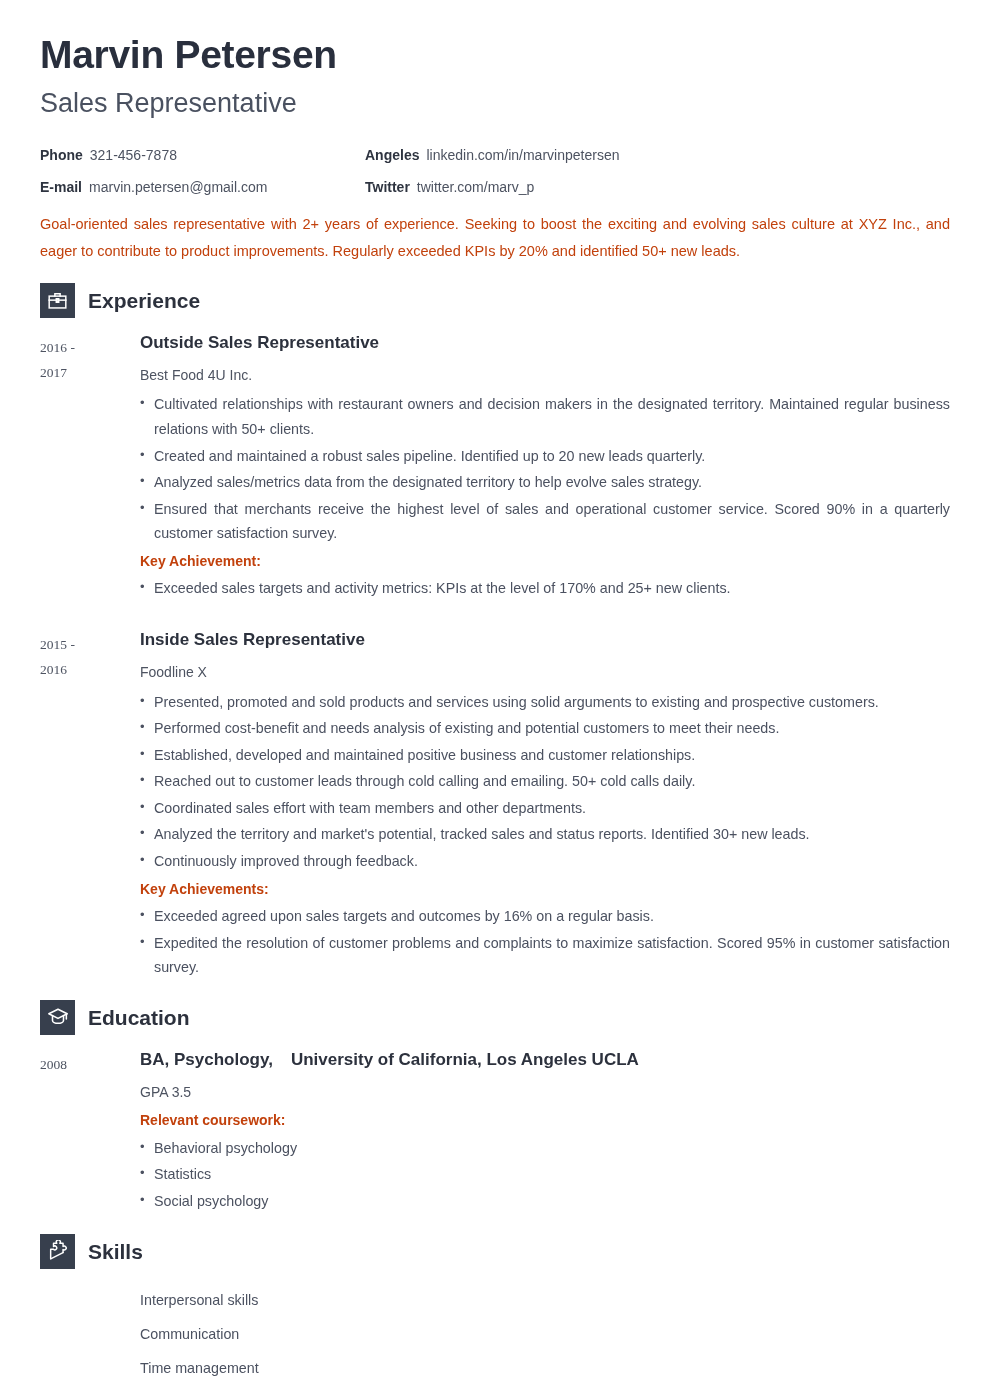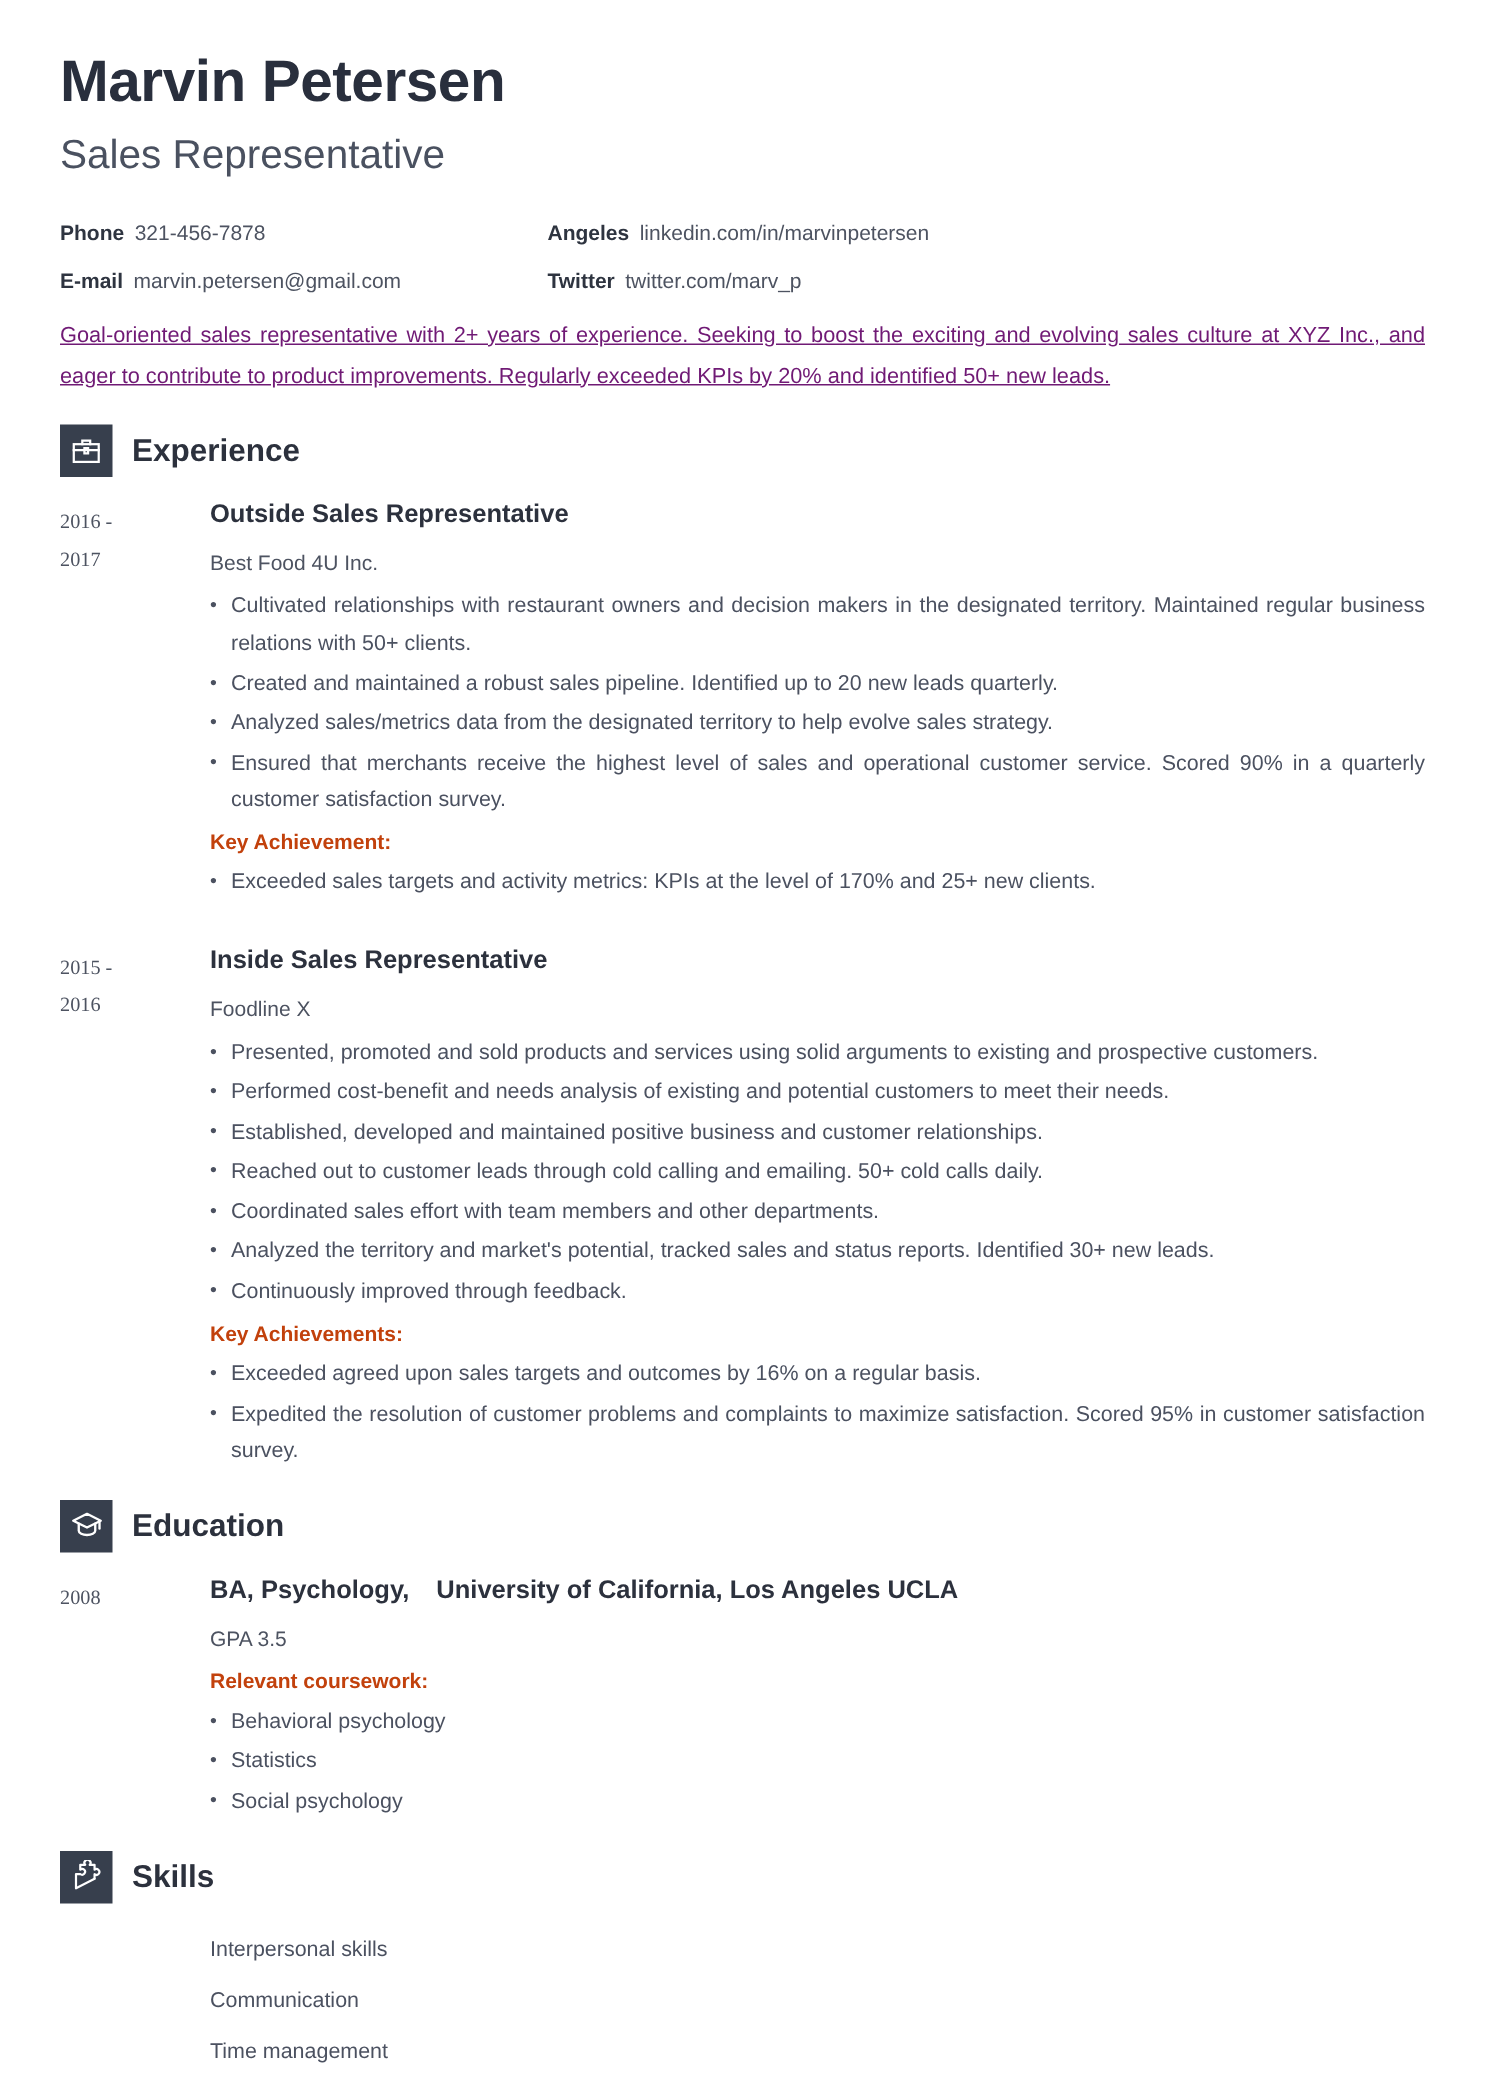--- a/index.html
+++ b/index.html
@@ -60,23 +60,22 @@
     font-weight: bold;
     color: #2e3440;
     margin-right: 7px;
   }
   .contact-value { color: #4d5361; }
 
   
   .summary {
     font-size: 14.5px;
     line-height: 1.86;
-    color: #701a75;
+    color: #c2410c;
     text-align: justify;
-    text-decoration: underline;
   }
 
   
   .section { margin-top: 18px; }
   .section-head {
     display: flex;
     align-items: center;
     gap: 13px;
     margin-bottom: 14px;
   }

